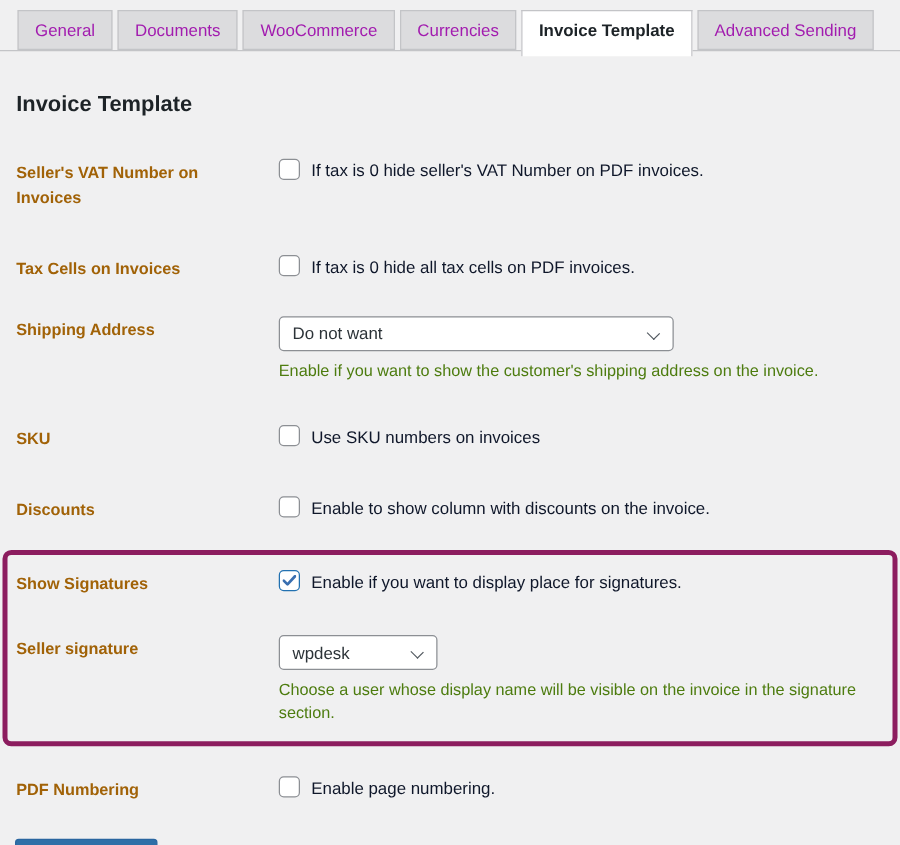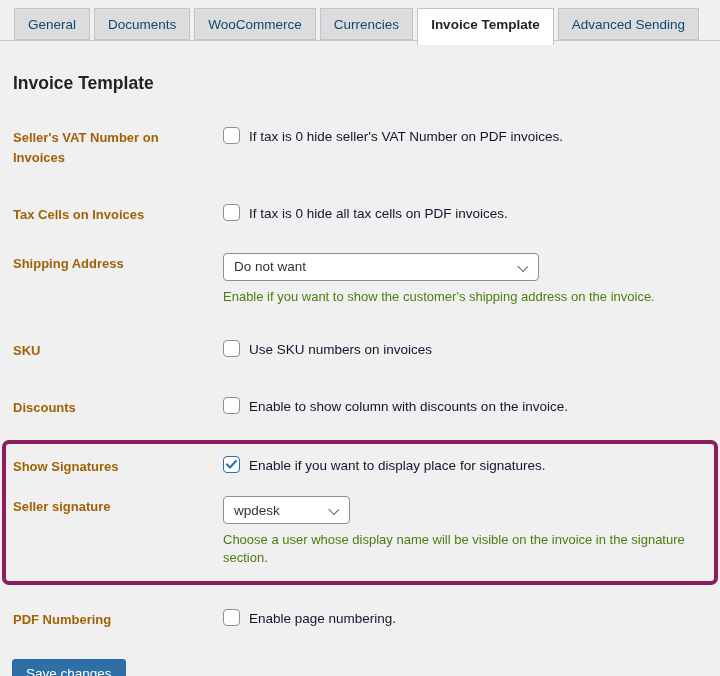--- a/index.html
+++ b/index.html
@@ -14,21 +14,21 @@
   
   .tabbar { position: relative; padding: 8px 0 0 14px; height: 45px; }
   .tabbar .tab-line {
     position: absolute; top: 40px; left: 0; width: 720px; height: 1px;
     background: #c3c4c7; z-index: 1;
   }
   .tabs { display: flex; gap: 4px; align-items: flex-start; position: relative; }
   .tab {
     height: 32px; padding: 8px 13px 0 13px;
     background: #dcdcde; border: 1px solid #c3c4c7;
-    font-size: 13.5px; color: #0c4a6e; cursor: pointer;
+    font-size: 13.5px; color: #a21caf; cursor: pointer;
     white-space: nowrap; z-index: 0;
   }
   .tab.active {
     height: 37px; background: #ffffff; border-bottom: none;
     color: #1d2327; font-weight: 700; z-index: 2;
   }
 
   
   .content { padding: 0; }
   .page-title {
@@ -80,21 +80,21 @@
 
   .desc { margin-top: 7px; font-size: 13px; color: #4d7c0f; line-height: 1.4; }
 
   
   .highlight-box {
     margin: 22px 2px 0 2px;
     border: 4px solid #8c1d5f; border-radius: 7px;
     padding: 12px 6px 13px 0;
   }
   .highlight-box .row { padding-left: 7px; }
-  .mt-sig { margin-top: 20px; }
+  .mt-sig { margin-top: 32px; }
 
   
   .save-button {
     display: inline-block; margin: 30px 0 0 12px;
     background: #2e6fa7; border: 1px solid #2a66a0; border-radius: 3px;
     color: #ffffff; font-size: 13.5px; font-family: "Liberation Sans", sans-serif;
     padding: 6px 13px; line-height: 15px; cursor: pointer;
   }
 </style>
 </head>

